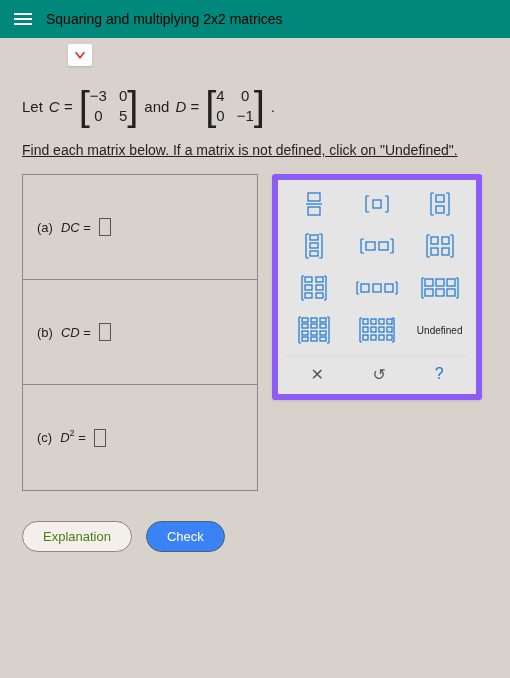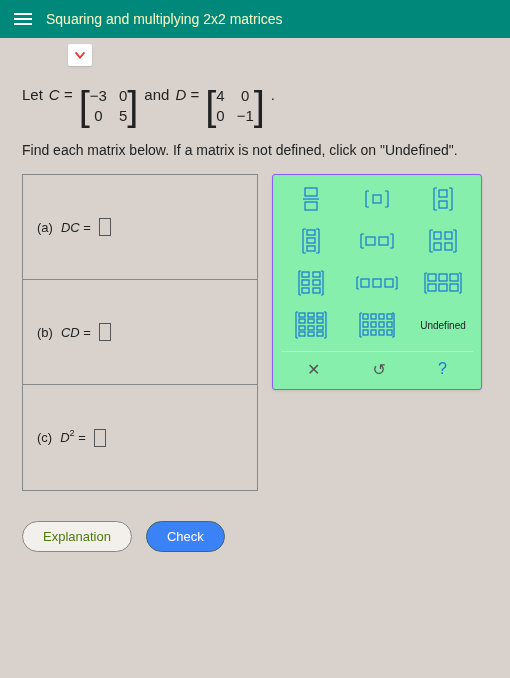--- a/index.html
+++ b/index.html
@@ -1,36 +1,36 @@
 <!DOCTYPE html>
 <html><head>
   <meta charset="utf-8">
   <style>
     * { box-sizing: border-box; margin: 0; padding: 0; }
     body { font-family: Arial, sans-serif; background: #d9d2cc; width: 510px; height: 678px; overflow: hidden; }
-    .header { background: #00897b; color: #fef9c3; padding: 10px 14px; display: flex; align-items: center; gap: 14px; }
+    .header { background: #00897b; color: #000000; padding: 10px 14px; display: flex; align-items: center; gap: 14px; }
     .hamburger { width: 18px; cursor: pointer; }
     .hamburger div { height: 2px; background: #fff; margin: 3px 0; }
     .title { font-size: 14px; }
     .chevron-row { padding: 6px 0 0 68px; }
     .chev { background:#fff; width:24px; height:22px; display:flex; align-items:center; justify-content:center; border-radius:2px; box-shadow:0 1px 2px rgba(0,0,0,0.15);}
     .chev svg { width:14px; height:14px; stroke:#e53935; fill:none; stroke-width:2;}
     .content { padding: 12px 22px; color: #222; }
-    .matrix-row { display: flex; align-items: flex-start; gap: 6px; font-size: 15px; margin: 8px 0 16px; }
+    .matrix-row { display: flex; align-items: center; gap: 6px; font-size: 15px; margin: 8px 0 16px; }
     .matrix { display: flex; align-items: center; }
     .bracket { font-size: 40px; font-weight: 300; line-height: 36px; color:#222; }
     .mgrid { display: grid; grid-template-columns: auto auto; gap: 0 12px; line-height: 20px; font-size: 15px; text-align:center; }
-    .instr { font-size: 14px; margin-bottom: 16px; }
+    .instr { font-size: 14px; margin-bottom: 16px; text-decoration: underline; }
     .work-area { display: flex; gap: 14px; align-items:flex-start; }
     .answers { border: 1px solid #888; width: 236px; }
     .arow { border-bottom: 1px solid #888; padding: 26px 14px; display:flex; align-items:center; gap:8px; font-size:13px; min-height:105px;}
     .arow:last-child { border-bottom:none; }
     .blank { display:inline-block; width:12px; height:18px; border:1px solid #555; vertical-align:middle;}
     .sup { font-size: 9px; position:relative; top:-6px;}
-    .palette { background:#86efac; border:1px solid #8b5cf6; border-radius:3px; width:210px; padding:10px 8px; box-shadow:0 1px 3px rgba(0,0,0,0.1);}
+    .palette { background:#e5e5e5; border:6px solid #8b5cf6; border-radius:3px; width:210px; padding:10px 8px; box-shadow:0 1px 3px rgba(0,0,0,0.1);}
     .pgrid { display:grid; grid-template-columns: repeat(3, 1fr); gap:14px 6px; justify-items:center; align-items:center; }
     .palette-btn { cursor:pointer; display:flex; align-items:center; justify-content:center; width:48px; height:28px; }
     .ic { stroke:#1976d2; fill:none; stroke-width:1.2; }
     .undef { font-size:10px; color:#222; }
     .toolrow { display:flex; justify-content:space-around; margin-top:12px; border-top:1px solid #ddd; padding-top:8px; font-size:16px; color:#555;}
     .toolrow span { cursor:pointer; }
     .bottom-btns { display:flex; gap:14px; padding: 18px 22px; }
     .btn { border-radius: 18px; padding: 7px 20px; font-size: 13px; border:1px solid #888; cursor:pointer; }
     .btn-outline { background:#f3efeb; color:#4d7c0f; }
     .btn-fill { background:#3b82f6; color:#fff; border-color:#466; }

